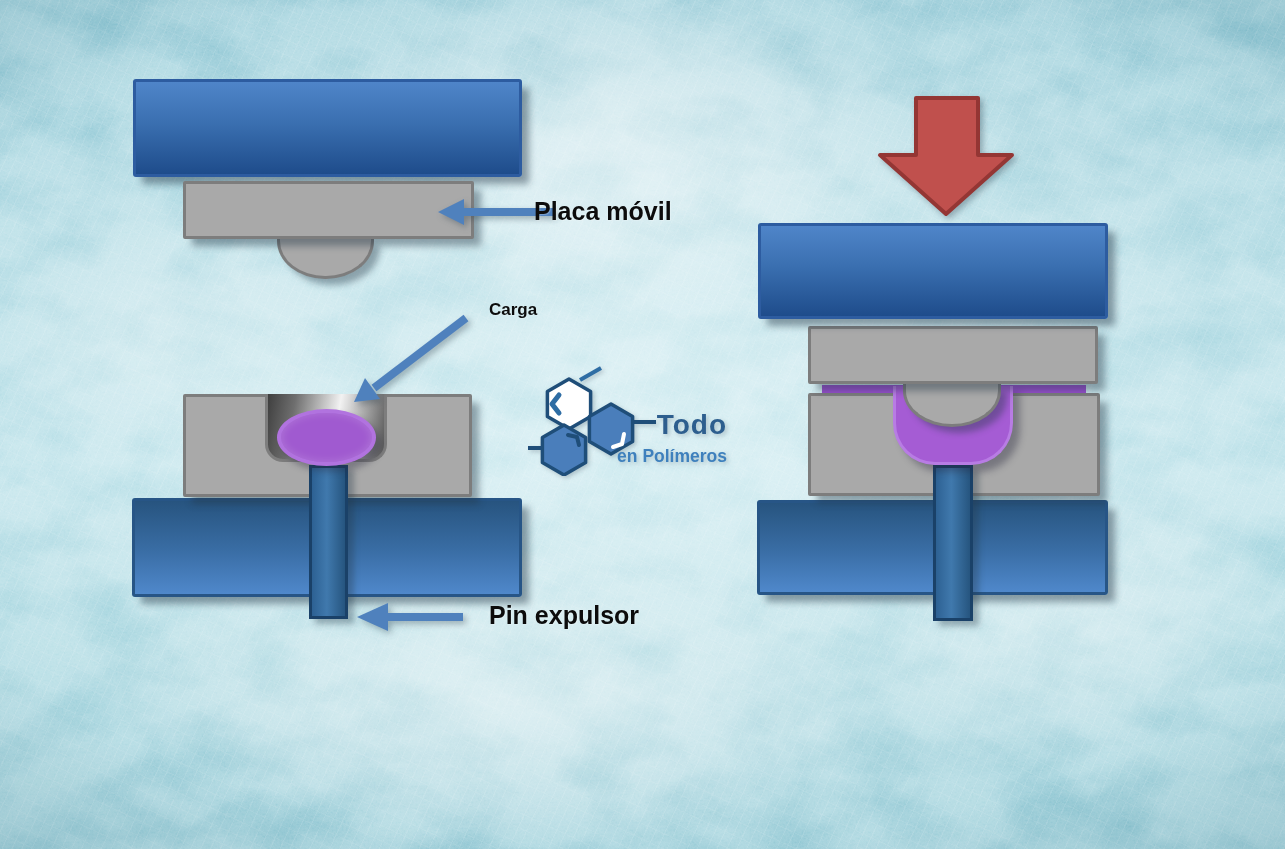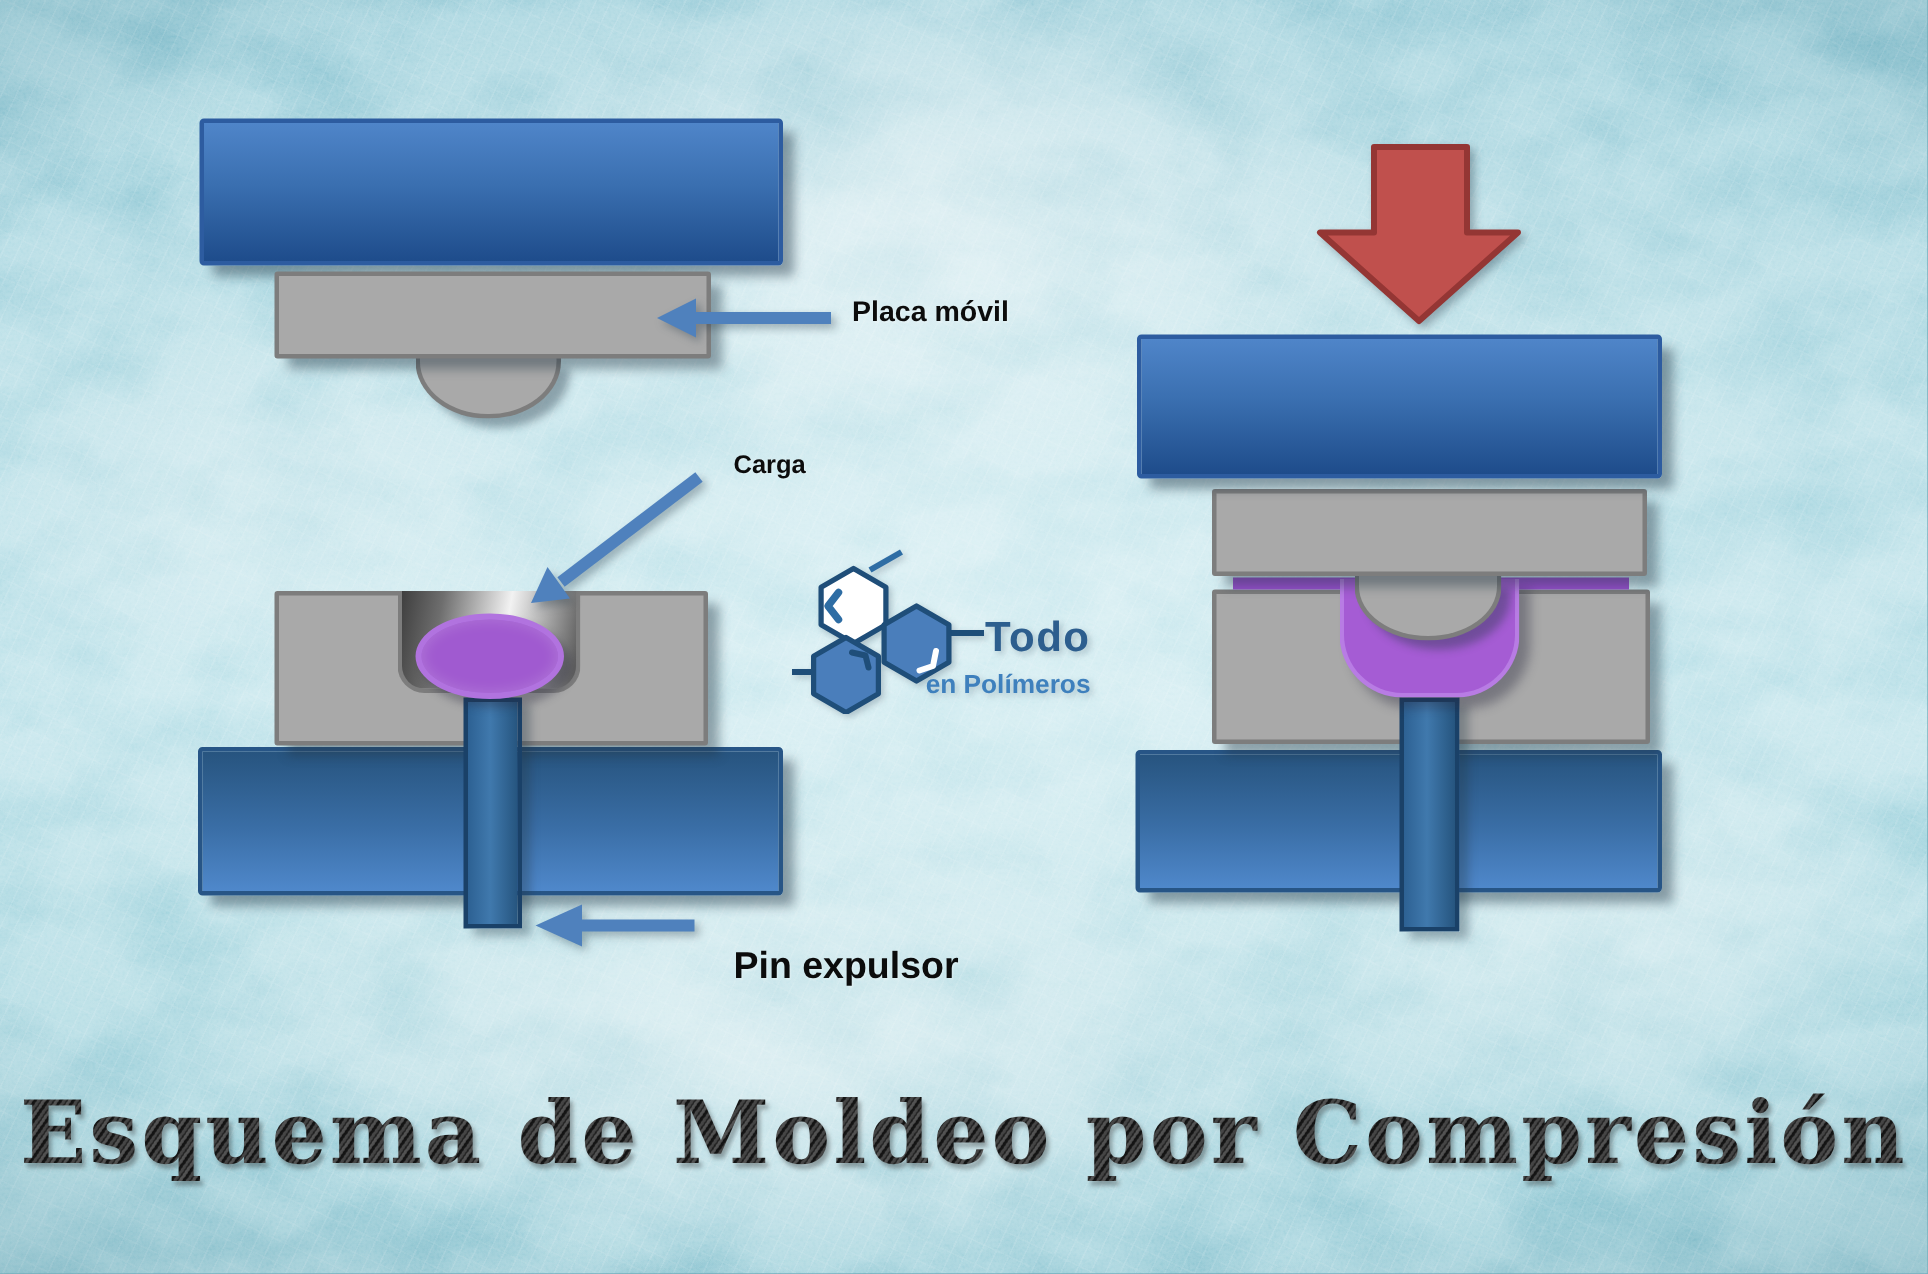--- a/index.html
+++ b/index.html
@@ -142,37 +142,36 @@
       <line x1="466" y1="318" x2="374" y2="388" stroke-width="8"></line>
       <polygon points="354,402 365,378 380,399" stroke="none"></polygon>
     </g>
 
     <g stroke="#4f81bd" fill="#4f81bd">
       <line x1="463" y1="617" x2="386" y2="617" stroke-width="8"></line>
       <polygon points="357,617 388,603 388,631" stroke="none"></polygon>
     </g>
   </svg>
 
-  <div class="callout" style="left:568px;top:199px;font-size:19px;z-index:10;">Placa móvil</div>
+  <div class="callout" style="left:534px;top:199px;font-size:25px;z-index:10;">Placa móvil</div>
   <div class="callout" style="left:489px;top:301px;font-size:17px;z-index:10;">Carga</div>
-  <div class="callout" style="left:489px;top:632px;font-size:25px;z-index:10;">Pin expulsor</div>
+  <div class="callout" style="left:489px;top:603px;font-size:25px;z-index:10;">Pin expulsor</div>
 
   <svg class="logo" width="215" height="112" viewBox="0 0 215 112" style="z-index:6;">
 
     <line x1="57" y1="16" x2="78" y2="4" stroke="#2e6da4" stroke-width="4"></line>
     <line x1="110" y1="58" x2="133" y2="58" stroke="#1f4e79" stroke-width="4"></line>
     <line x1="5" y1="84" x2="21" y2="84" stroke="#1f4e79" stroke-width="4"></line>
 
     <polygon points="46,15 67.6,27.5 67.6,52.5 46,65 24.4,52.5 24.4,27.5" fill="#ffffff" stroke="#1f4e79" stroke-width="3.5" stroke-linejoin="round"></polygon>
     <polygon points="88,40 109.6,52.5 109.6,77.5 88,90 66.4,77.5 66.4,52.5" fill="#4a7ebb" stroke="#1f4e79" stroke-width="3.5" stroke-linejoin="round"></polygon>
     <polygon points="41,61 62.6,73.5 62.6,98.5 41,111 19.4,98.5 19.4,73.5" fill="#4a7ebb" stroke="#1f4e79" stroke-width="3.5" stroke-linejoin="round"></polygon>
 
     <polyline points="36,31 29,40 36,49" fill="none" stroke="#2e6da4" stroke-width="5" stroke-linecap="round" stroke-linejoin="round"></polyline>
     <polyline points="101,70 99,80 90,83" fill="none" stroke="#ffffff" stroke-width="4" stroke-linecap="round" stroke-linejoin="round"></polyline>
     <polyline points="45,71 54,73 56,81" fill="none" stroke="#1f4e79" stroke-width="4" stroke-linecap="round" stroke-linejoin="round"></polyline>
 
     <text x="204" y="70" text-anchor="end" font-size="28" fill="#2d5e8e" letter-spacing="1">Todo</text>
     <text x="204" y="98" text-anchor="end" font-size="17.5" fill="#3e80bd">en Polímeros</text>
   </svg>
 
-  <div class="title" style="z-index:10;">Esquema de Moldeo por Compresión</div>
 
 </div>
 
 </body></html>

